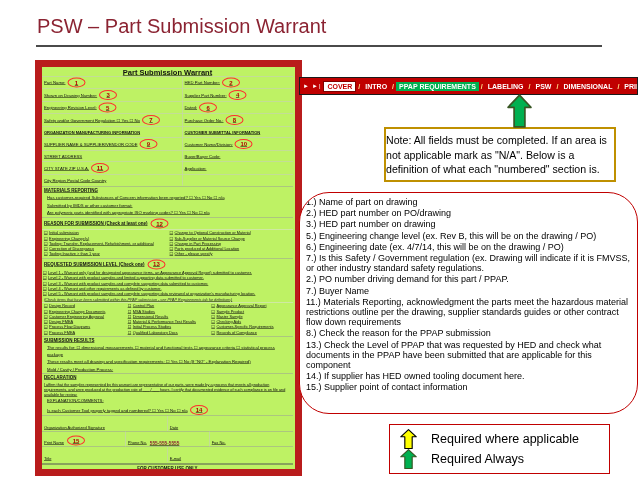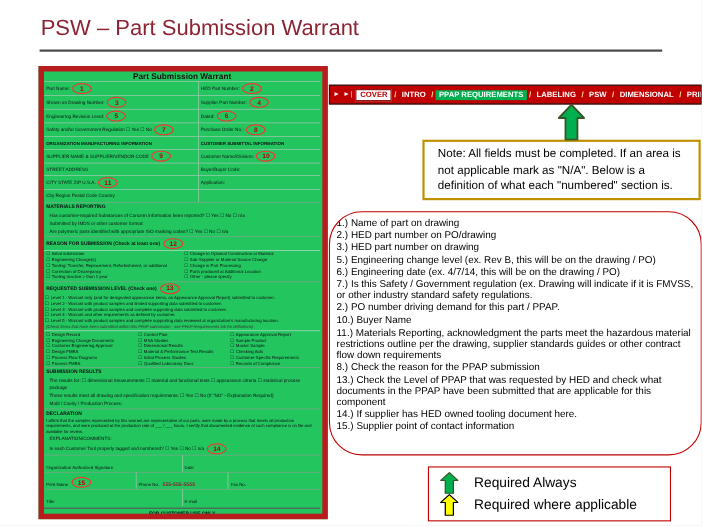--- a/index.html
+++ b/index.html
@@ -2,21 +2,21 @@
 <html><head>
 <meta charset="utf-8">
 <style>
   html,body{margin:0;padding:0;background:#e8e8e8;}
   .slide{position:relative;width:638px;height:478px;background:#ffffff;font-family:"Liberation Sans",sans-serif;overflow:hidden;}
 
   .page-title{position:absolute;left:37px;top:15px;font-size:20px;font-weight:400;color:#8B2332;}
   .title-rule{position:absolute;left:36px;top:45px;width:566px;height:2px;background:#4a4a4a;}
 
   
-  .form-panel{position:absolute;left:35px;top:60px;width:253px;height:402px;border:5px solid #b91c1c;background:#22c55e;overflow:hidden;}
+  .form-panel{position:absolute;left:35px;top:60px;width:253px;height:402px;border:7px solid #b91c1c;background:#bef264;overflow:hidden;text-decoration:underline;}
   #form-inner{width:502px;transform:scale(0.5);transform-origin:0 0;font-size:8.5px;line-height:11px;color:#111;}
   .f-title{font-size:15px;font-weight:700;text-align:center;padding:4px 0 3px;}
   .f-row{display:flex;border-top:1px solid #c9c9c9;}
   .f-cell{display:flex;align-items:center;gap:4px;padding:2px 4px;min-height:22px;box-sizing:border-box;}
   .w55{width:56%;border-right:1px solid #c9c9c9;}
   .w45{width:44%;}
   .f-bold .f-label{font-weight:700;font-size:8px;}
   .f-sec{display:flex;align-items:center;gap:6px;font-weight:700;font-size:9px;border-top:1px solid #9a9a9a;padding:2px 4px;margin-top:1px;}
   .f-line{padding:1px 4px 1px 10px;display:flex;gap:5px;align-items:center;line-height:13px;}
   .f-note{padding:0 4px 1px;font-style:italic;font-size:7.5px;color:#333;}
@@ -38,21 +38,21 @@
   .tabbar{position:absolute;left:299px;top:77px;width:339px;height:18px;background:#C00000;border:1px solid #1a1a1a;display:flex;align-items:center;gap:2px;padding:0 3px;box-sizing:border-box;color:#fff;font-size:7px;white-space:nowrap;overflow:hidden;}
   .sheetnav{color:#fff;font-size:6px;letter-spacing:1px;flex:none;}
   .tab{padding:1px 3px;font-weight:700;flex:none;}
   .tab-active{background:#ffffff;color:#C00000;border:1px solid #7f0000;}
   .tab-green{background:#00B050;color:#ffffff;}
   .tab-sep{color:#FFE08A;font-weight:700;flex:none;}
 
   #pointer-arrow{position:absolute;left:507px;top:94px;width:25px;height:34px;z-index:3;}
 
   
-  .note-box{position:absolute;left:384px;top:127px;width:253px;height:55px;border:2px solid #BF9000;box-sizing:border-box;padding:4px 12px;font-size:10.6px;line-height:14.6px;color:#000;background:#fff;}
+  .note-box{position:absolute;left:384px;top:127px;width:232px;height:55px;border:2px solid #BF9000;box-sizing:border-box;padding:4px 0;font-size:10.6px;line-height:14.6px;color:#000;background:#fff;}
 
   
   .def-box{position:absolute;left:299px;top:192px;width:339px;height:222px;border:1px solid #C00000;box-sizing:border-box;padding:4px 6px;color:#000;background:#fff;overflow:hidden;}
   .def-item{font-size:9px;line-height:10.2px;margin-bottom:1px;}
 
   
   .legend-box{position:absolute;left:389px;top:424px;width:221px;height:50px;border:1px solid #C00000;box-sizing:border-box;display:flex;flex-direction:column;justify-content:space-around;padding:3px 10px;background:#fff;}
   .legend-row{display:flex;align-items:center;gap:14px;}
   .legend-arrow{width:17px;height:20px;display:inline-block;flex:none;}
   .legend-label{font-size:12.5px;color:#000;}
@@ -392,40 +392,40 @@
 
   <div class="def-box" id="def-box" style="border-color: rgb(192, 0, 0); border-radius: 30px;">
     <div id="def-items">
         <div class="def-item">1.) Name of part on drawing</div>
         <div class="def-item">2.) HED part number on PO/drawing</div>
         <div class="def-item">3.) HED part number on drawing</div>
         <div class="def-item">5.) Engineering change level (ex. Rev B, this will be on the drawing / PO)</div>
         <div class="def-item">6.) Engineering date (ex. 4/7/14, this will be on the drawing / PO)</div>
         <div class="def-item">7.) Is this Safety / Government regulation (ex. Drawing will indicate if it is FMVSS, or other industry standard safety regulations.</div>
         <div class="def-item">2.) PO number driving demand for this part / PPAP.</div>
-        <div class="def-item">10.) Buyer Name</div>
+        <div class="def-item">7.) Buyer Name</div>
         <div class="def-item">11.) Materials Reporting, acknowledgment the parts meet the hazardous material restrictions outline per the drawing, supplier standards guides or other contract flow down requirements</div>
         <div class="def-item">8.) Check the reason for the PPAP submission</div>
         <div class="def-item">13.) Check the Level of PPAP that was requested by HED and check what documents in the PPAP have been submitted that are applicable for this component</div>
         <div class="def-item">14.) If supplier has HED owned tooling document here.</div>
         <div class="def-item">15.) Supplier point of contact information</div>
       </div>
 
   </div>
 
   <div class="legend-box" id="legend-box" style="border-color: rgb(192, 0, 0);">
     <div id="legend-rows">
         <div class="legend-row">
           <span class="legend-arrow"><svg viewBox="0 0 24 32" width="100%" height="100%" preserveAspectRatio="none">
+              <path d="M12 1 L23 12.5 H17.2 V31 H6.8 V12.5 H1 Z" fill="#FFFF00" stroke="#000000" stroke-width="1.6" stroke-linejoin="round"></path>
+            </svg></span>
+          <span class="legend-label">Required where applicable</span>
+        </div>
+        <div class="legend-row">
+          <span class="legend-arrow"><svg viewBox="0 0 24 32" width="100%" height="100%" preserveAspectRatio="none">
               <path d="M12 1 L23 12.5 H17.2 V31 H6.8 V12.5 H1 Z" fill="#00B050" stroke="#375623" stroke-width="1.6" stroke-linejoin="round"></path>
             </svg></span>
           <span class="legend-label">Required Always</span>
         </div>
-        <div class="legend-row">
-          <span class="legend-arrow"><svg viewBox="0 0 24 32" width="100%" height="100%" preserveAspectRatio="none">
-              <path d="M12 1 L23 12.5 H17.2 V31 H6.8 V12.5 H1 Z" fill="#FFFF00" stroke="#000000" stroke-width="1.6" stroke-linejoin="round"></path>
-            </svg></span>
-          <span class="legend-label">Required where applicable</span>
-        </div>
       </div>
   </div>
 
 </div>
 
 </body></html>

